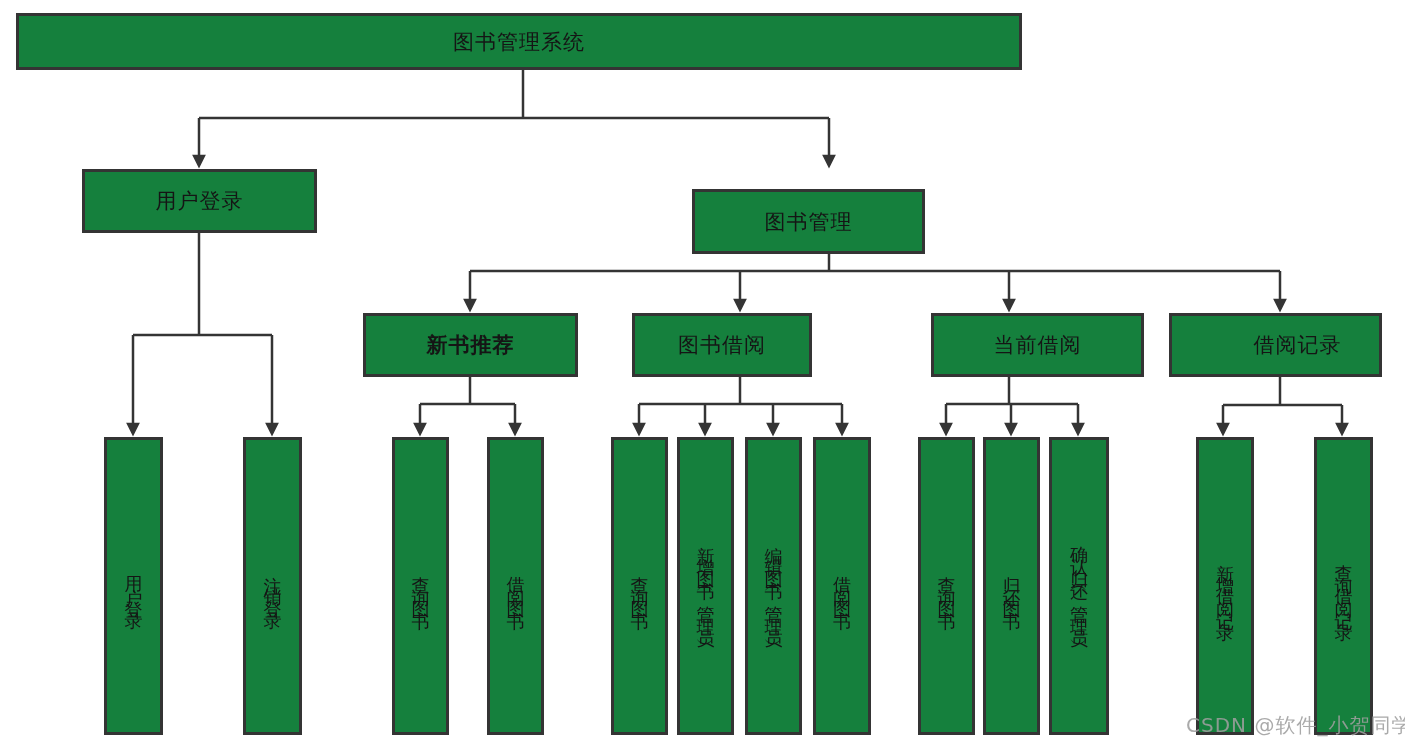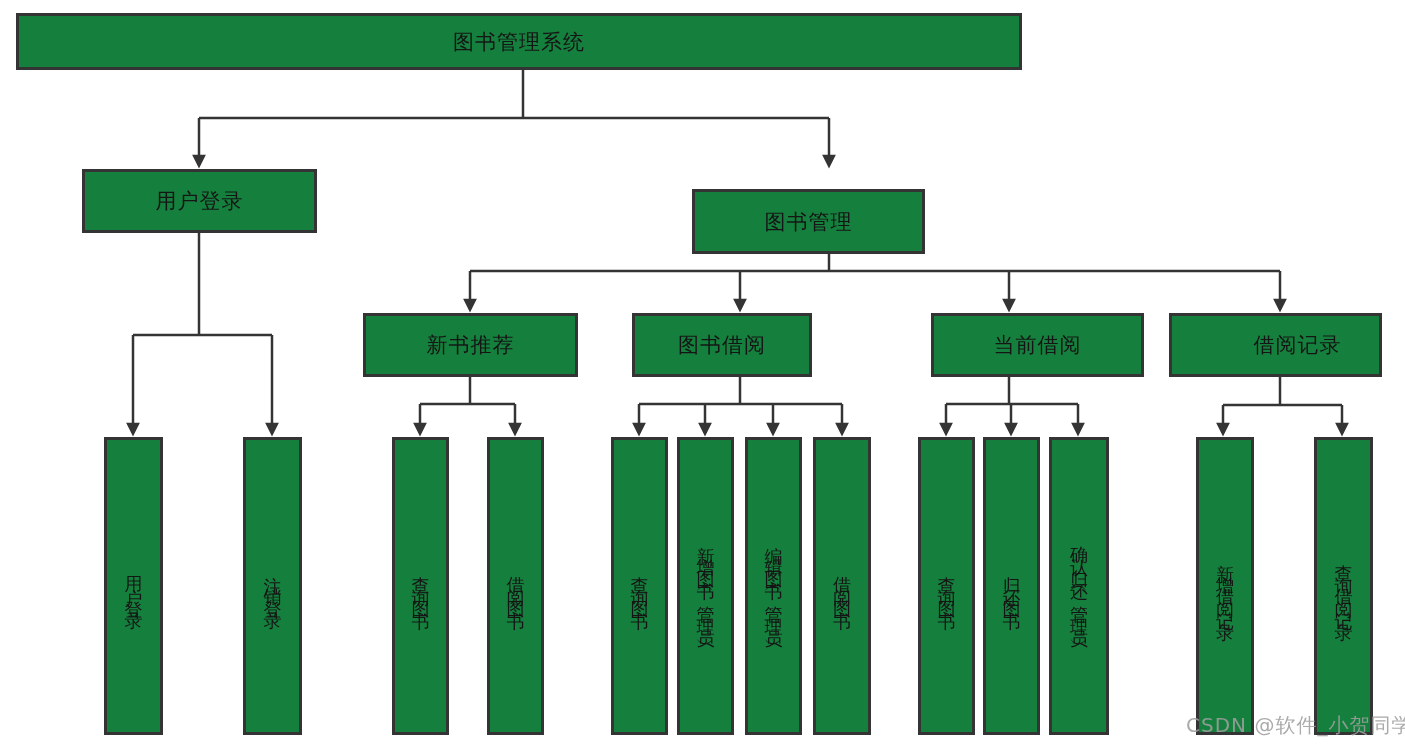--- a/index.html
+++ b/index.html
@@ -49,21 +49,21 @@
     font-size: 20px;
     letter-spacing: 1px;
     color: rgba(158, 158, 158, 0.88);
     z-index: 5;
     white-space: nowrap;
   }
   
   .n-root { left: 16px;  top: 13px;  width: 1006px; height: 57px; }
   .n-l2a  { left: 82px;  top: 169px; width: 235px;  height: 64px; }
   .n-l2b  { left: 692px; top: 169px; width: 233px;  height: 65px; margin-top: 20px; }
-  .n-l3a  { left: 363px; top: 313px; width: 215px;  height: 64px; }
+  .n-l3a  { left: 363px; top: 313px; width: 215px;  height: 64px; font-weight: bold; }
   .n-l3b  { left: 632px; top: 313px; width: 180px;  height: 64px; }
   .n-l3c  { left: 903px; top: 313px; width: 213px;  height: 64px; margin-left: 28px; }
   .n-l3d  { left: 1169px;top: 313px; width: 213px;  height: 64px; padding-left: 44px; }
   .n-f1  { left: 104px;  width: 59px; }
   .n-f2  { left: 243px;  width: 59px; }
   .n-f3  { left: 392px;  width: 57px; }
   .n-f4  { left: 487px;  width: 57px; }
   .n-f5  { left: 611px;  width: 57px; }
   .n-f6  { left: 677px;  width: 57px; }
   .n-f7  { left: 745px;  width: 57px; }

